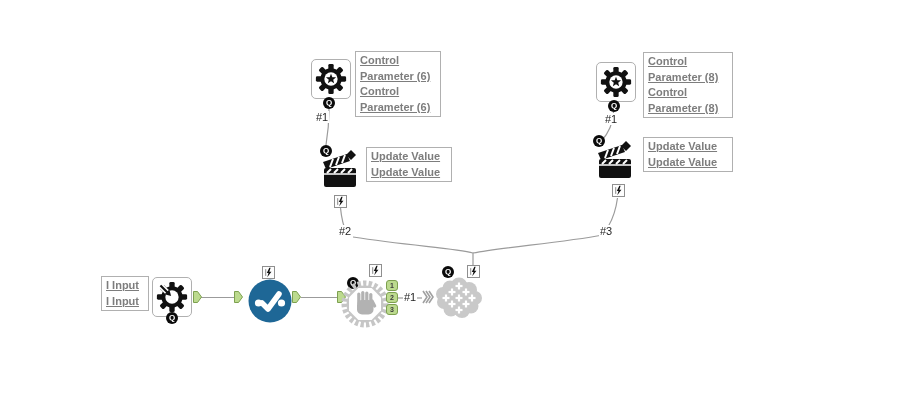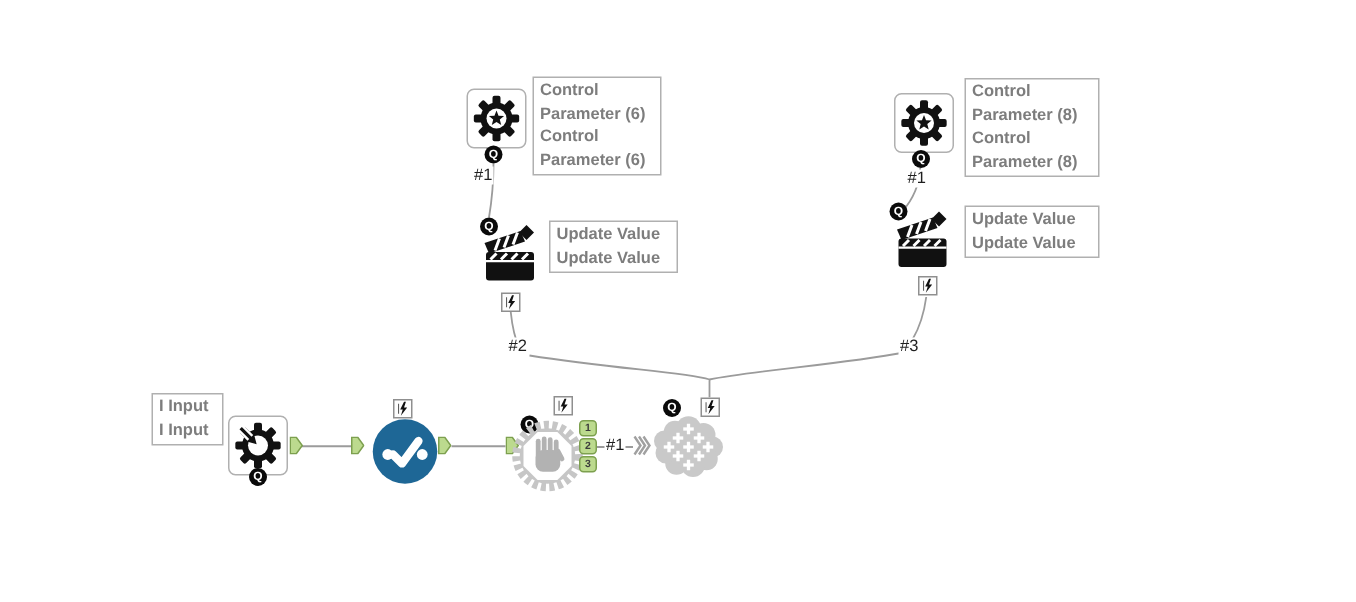--- a/index.html
+++ b/index.html
@@ -10,21 +10,21 @@
   .wires{position:absolute;left:0;top:0;width:904px;height:401px;}
   .wire{fill:none;stroke:var(--wire,#9b9b9b);stroke-width:1.2px;}
   .tool-box{
     position:absolute;width:40px;height:40px;background:#fff;
     border:1px solid var(--caption-border,#b0b0b0);border-radius:5px;
     display:flex;align-items:center;justify-content:center;box-sizing:border-box;
   }
   .caption{
     position:absolute;background:#fff;border:1px solid var(--caption-border,#b0b0b0);
     color:var(--caption-text,#7d7d7d);font-size:11px;font-weight:bold;line-height:15.5px;
-    padding:1px 4px;box-sizing:border-box;white-space:nowrap;
+    padding:1px 4px;box-sizing:border-box;white-space:nowrap;text-decoration:underline;
   }
   .conn-label{
     position:absolute;font-size:11px;color:#1f1f1f;background:#fff;padding:0 1px;line-height:12px;
   }
   .q-badge{
     position:absolute;width:12px;height:12px;border-radius:50%;background:#0a0a0a;
     color:#fff;font-size:8px;font-weight:bold;display:flex;align-items:center;justify-content:center;
     line-height:12px;
   }
   .bolt-badge{
@@ -157,21 +157,21 @@
     <div>Update Value</div>
   </div>
   <div class="bolt-badge" style="left:612px;top:184px">
     <svg width="11" height="11" viewBox="0 0 13 13">
       <path d="M3.2,2.5 L3.2,10.5" stroke="#555" stroke-width="0.8"></path>
       <path class="blk" d="M7.5,1 L4.5,7 L6.5,7 L5,12 L10,5.5 L7.5,5.5 L9,1 Z"></path>
     </svg>
   </div>
   <div class="conn-label" style="left:599px;top:225px">#3</div>
 
-  <div class="caption" style="left:101px;top:262px;width:48px">
+  <div class="caption" style="left:101px;top:276px;width:48px">
     <div>I Input</div>
     <div>I Input</div>
   </div>
 
   <div class="tool-box" style="left:152px;top:277px">
     <svg width="32" height="32" viewBox="0 0 36 36">
       <g class="blk">
         <circle cx="18" cy="18" r="12"></circle>
         <g>
           <rect x="15" y="1" width="6" height="8" rx="1.5"></rect>

